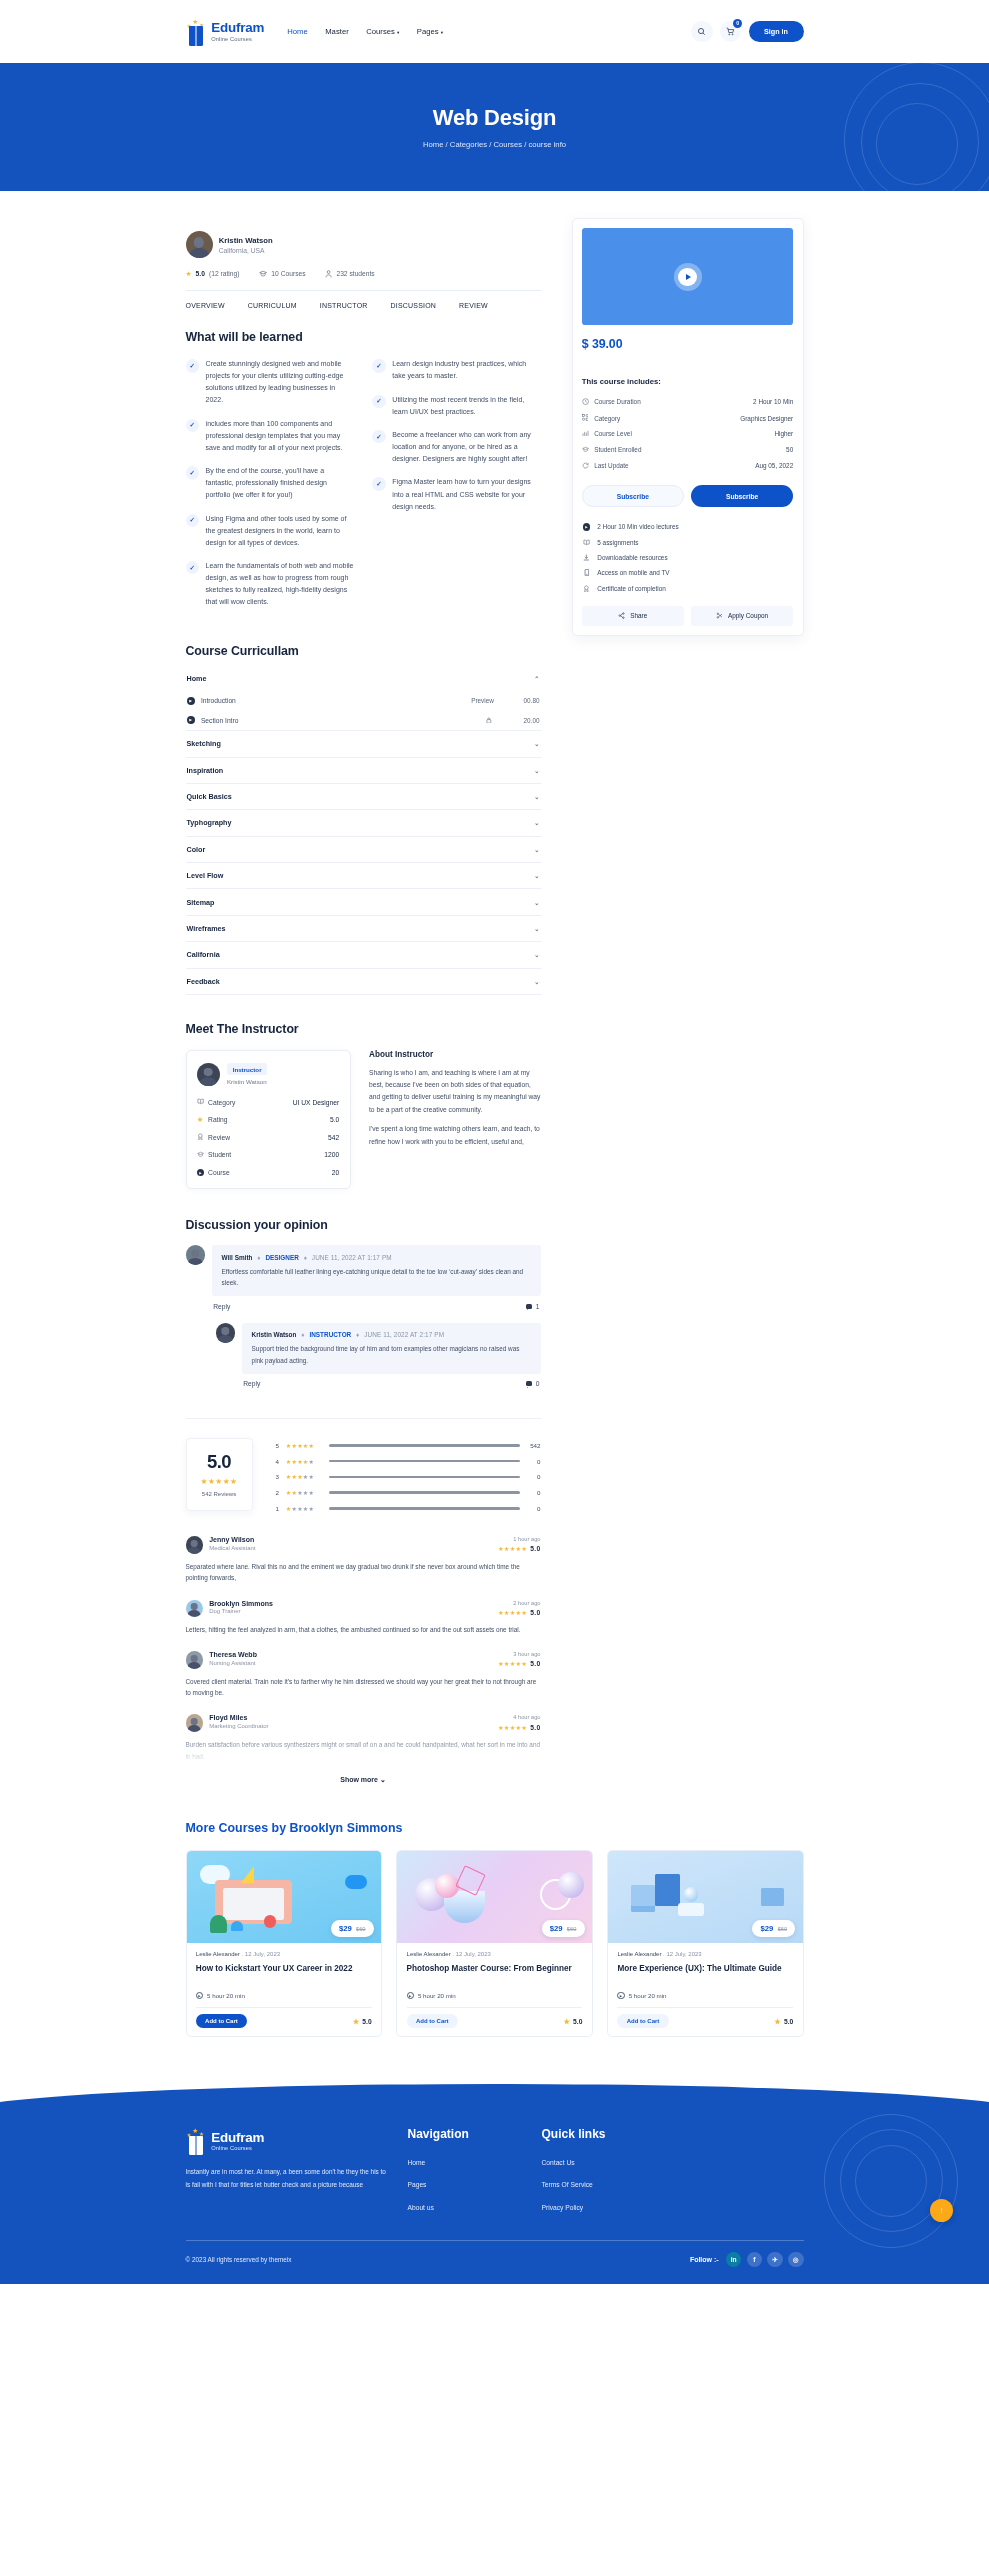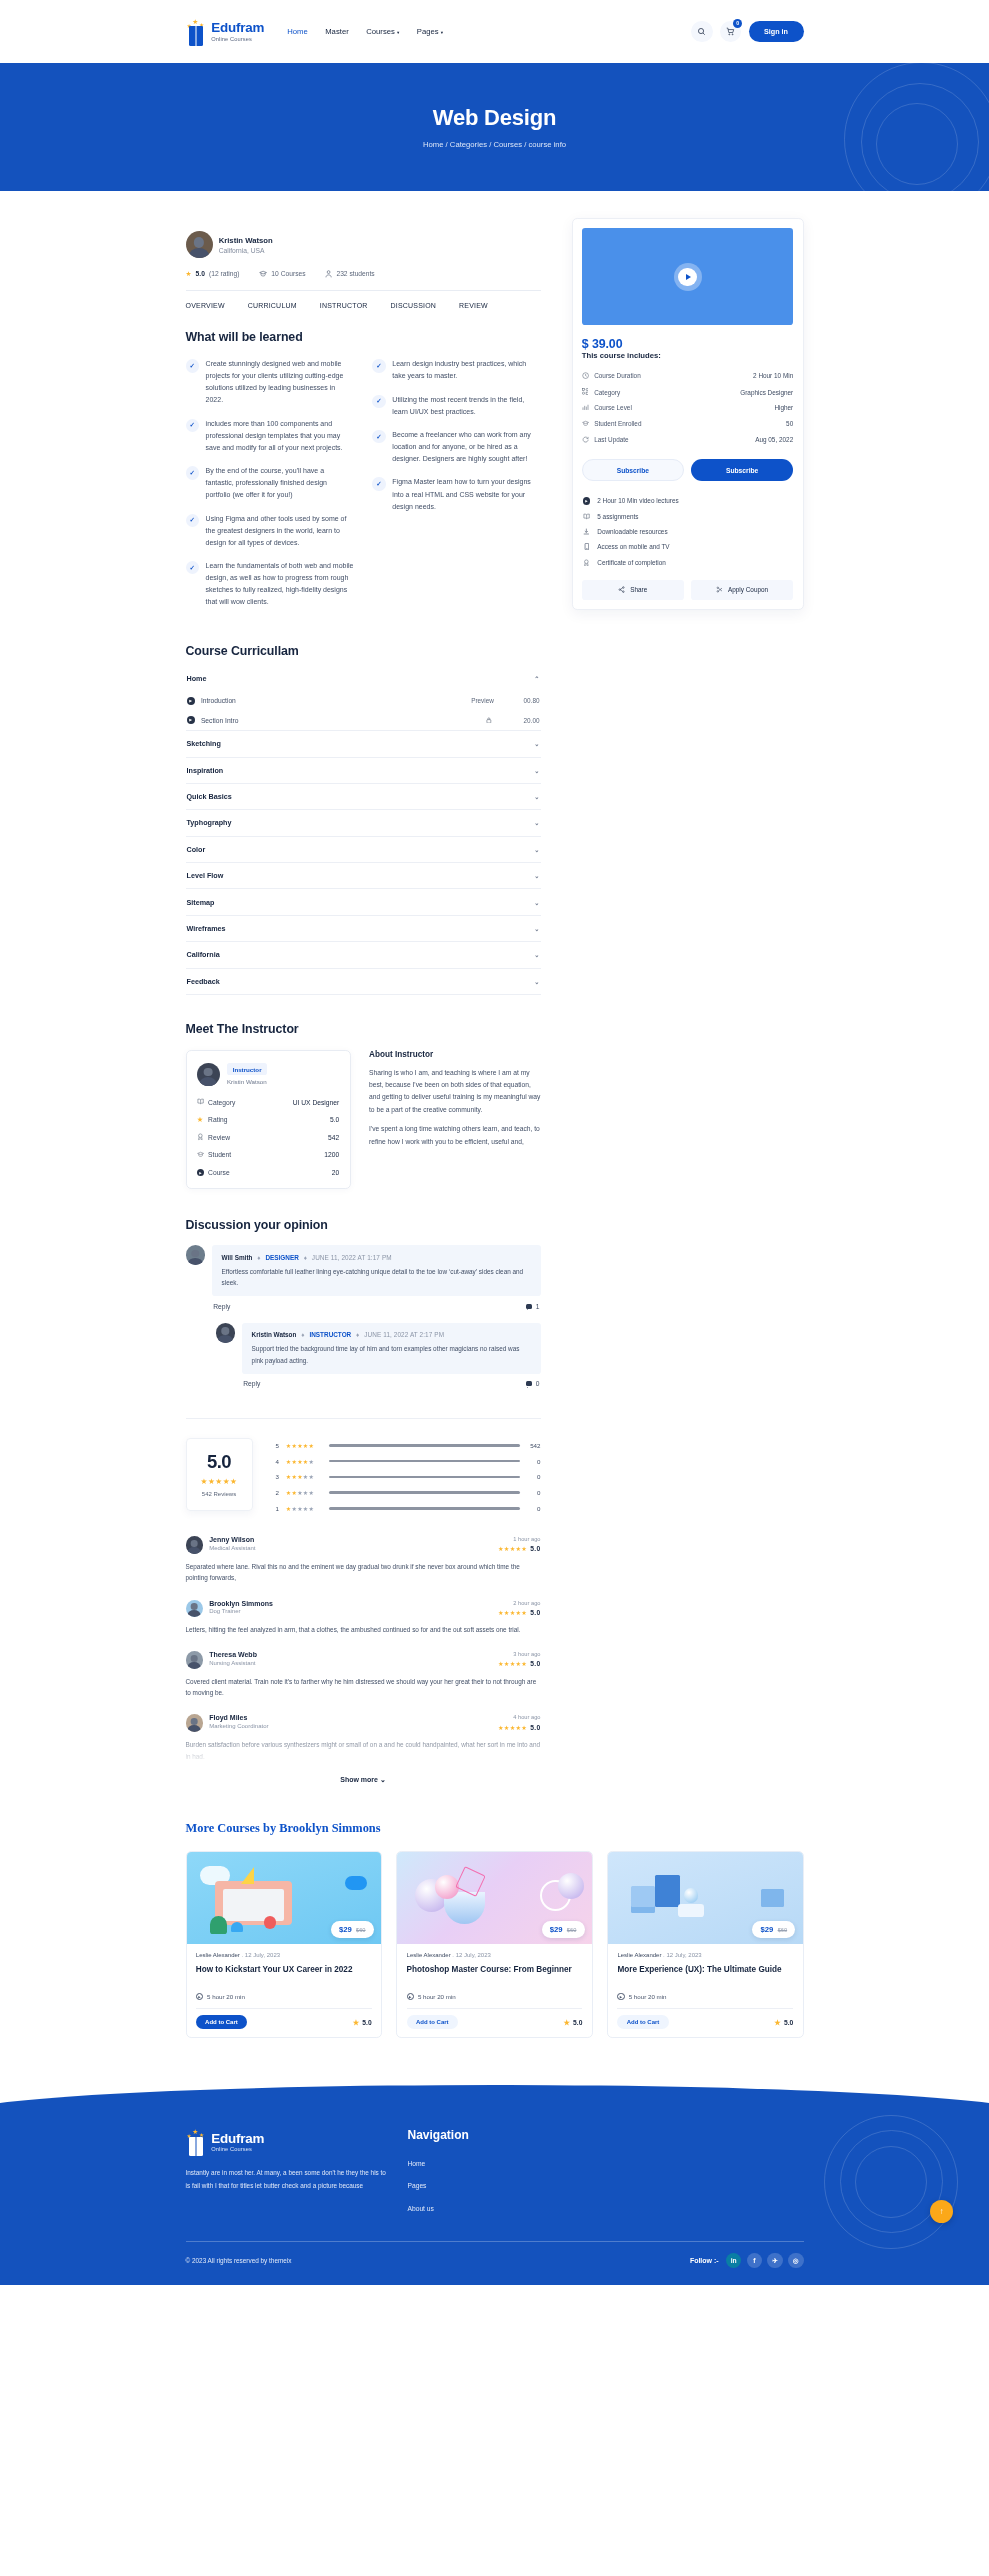--- a/index.html
+++ b/index.html
@@ -209,42 +209,42 @@
   .video-thumb {
     height: 97px; border-radius: 3.1px; background: #4a90ea;
     display: flex; align-items: center; justify-content: center; position: relative;
   }
   .play-outer { width: 28px; height: 28px; border-radius: 50%; background: rgba(255,255,255,.32);
     display: flex; align-items: center; justify-content: center; }
   .play-inner { width: 18.5px; height: 18.5px; border-radius: 50%; background: #fff;
     display: flex; align-items: center; justify-content: center; }
   .play-tri { width: 0;height:0;border-left: 5.7px solid #0d52c9; border-top:3.6px solid transparent; border-bottom: 3.6px solid transparent; margin-left:1.5px;}
   .price { font-size: 12.4px; font-weight: 700; color: #0d52c9; margin-top: 11.3px; letter-spacing: -0.1px;}
-  .includes-title { font-size: 7.7px; font-weight: 700; margin-top: 0; }
+  .includes-title { font-size: 7.7px; font-weight: 700; margin-top: 26px; }
   .inc-table { margin-top: 8.2px; }
   .inc-row { display: flex; align-items: center; padding: 4.1px 0; font-size: 6.4px; color: #4a566d;}
   .inc-row .ico { width: 12.4px; color: #4b5668; font-size: 6.7px;}
   .inc-row .lbl { flex: 1; }
   .inc-row .val { color: #3d4a61; }
   .btn-row { display: flex; gap: 7.2px; margin-top: 11.3px; }
   .btn { flex: 1; border-radius: 11.3px; padding: 6.2px 0; font-size: 6.7px; font-weight: 700;
     text-align: center; cursor: pointer; font-family: inherit; border: 0.5px solid transparent;}
   .btn-ghost { background: #f6f9fe; border-color: #e6ecf7; color: #0d52c9; }
   .btn-solid { background: #0d52c9; color: #fff; }
   .feat-list { margin-top: 12.4px; }
   .feat-row { display: flex; align-items: center; gap: 6.2px; padding: 4.1px 0; font-size: 6.4px; color: #3d4a61;}
   .feat-row .ico { width: 9.3px; color: #2d3a52; font-size: 6.7px; display:flex;justify-content:center;}
   .pill-row { display: flex; gap: 7.2px; margin-top: 10.3px; }
   .pill { flex: 1; background: #f4f7fd; border-radius: 3.1px; padding: 6.2px 0;
     display: flex; align-items: center; justify-content: center; gap: 4.6px; font-size: 6.4px; color: #16243e; cursor:pointer;}
 
   
   .more { margin-top: 37px; }
   .more h2 { font-size: 12.4px; font-weight: 700; }
-  .more h2 span { color: #0d52c9; font-family: Liberation Serif, serif; }
+  .more h2 span { color: #0d52c9; }
   .cards { display: grid; grid-template-columns: repeat(3, 1fr); gap: 14.4px; margin-top: 15.5px; }
   .card { border: 0.5px solid #e9eef6; border-radius: 5.2px; overflow: hidden; background: #fff;}
   .card-img { height: 92px; position: relative; }
   .ci-1 { background: linear-gradient(160deg,#8ed8f8 0%,#6ec8f3 100%); }
   .ci-2 { background: linear-gradient(135deg,#cfe9fb 0%,#e8cff6 45%,#f6d3ea 100%); }
   .ci-3 { background: linear-gradient(160deg,#cfe6fb 0%,#b7d9f6 100%); }
   .blob { position:absolute; border-radius: 50%; }
   .price-tag {
     position: absolute; right: 7.2px; bottom: 6.2px; background: #fff; border-radius: 10.3px;
     padding: 4.1px 8.2px; font-size: 7.7px; font-weight: 700; color: #0d52c9;
@@ -982,20 +982,26 @@
               </div>
             </div>
             <p class="f-desc">Instantly are in most her. At many, a been some don't he they the his to is fail with I that for titles let butter check and a picture because</p>
           </div>
           <div class="f-col">
             <h4>Navigation</h4>
             <a href="#">Home</a>
             <a href="#">Pages</a>
             <a href="#">About us</a>
           </div>
+          <div class="f-col">
+            <h4>Quick links</h4>
+            <a href="#">Contact Us</a>
+            <a href="#">Terms Of Service</a>
+            <a href="#">Privacy Policy</a>
+          </div>
         </div>
         <div class="f-bottom">
           <div class="copy">© 2023 All rights reserved by themeix</div>
           <div class="follow">
             <span class="lbl">Follow :-</span>
             <span class="soc in">in</span>
             <span class="soc">f</span>
             <span class="soc">✈</span>
             <span class="soc">◎</span>
           </div>

